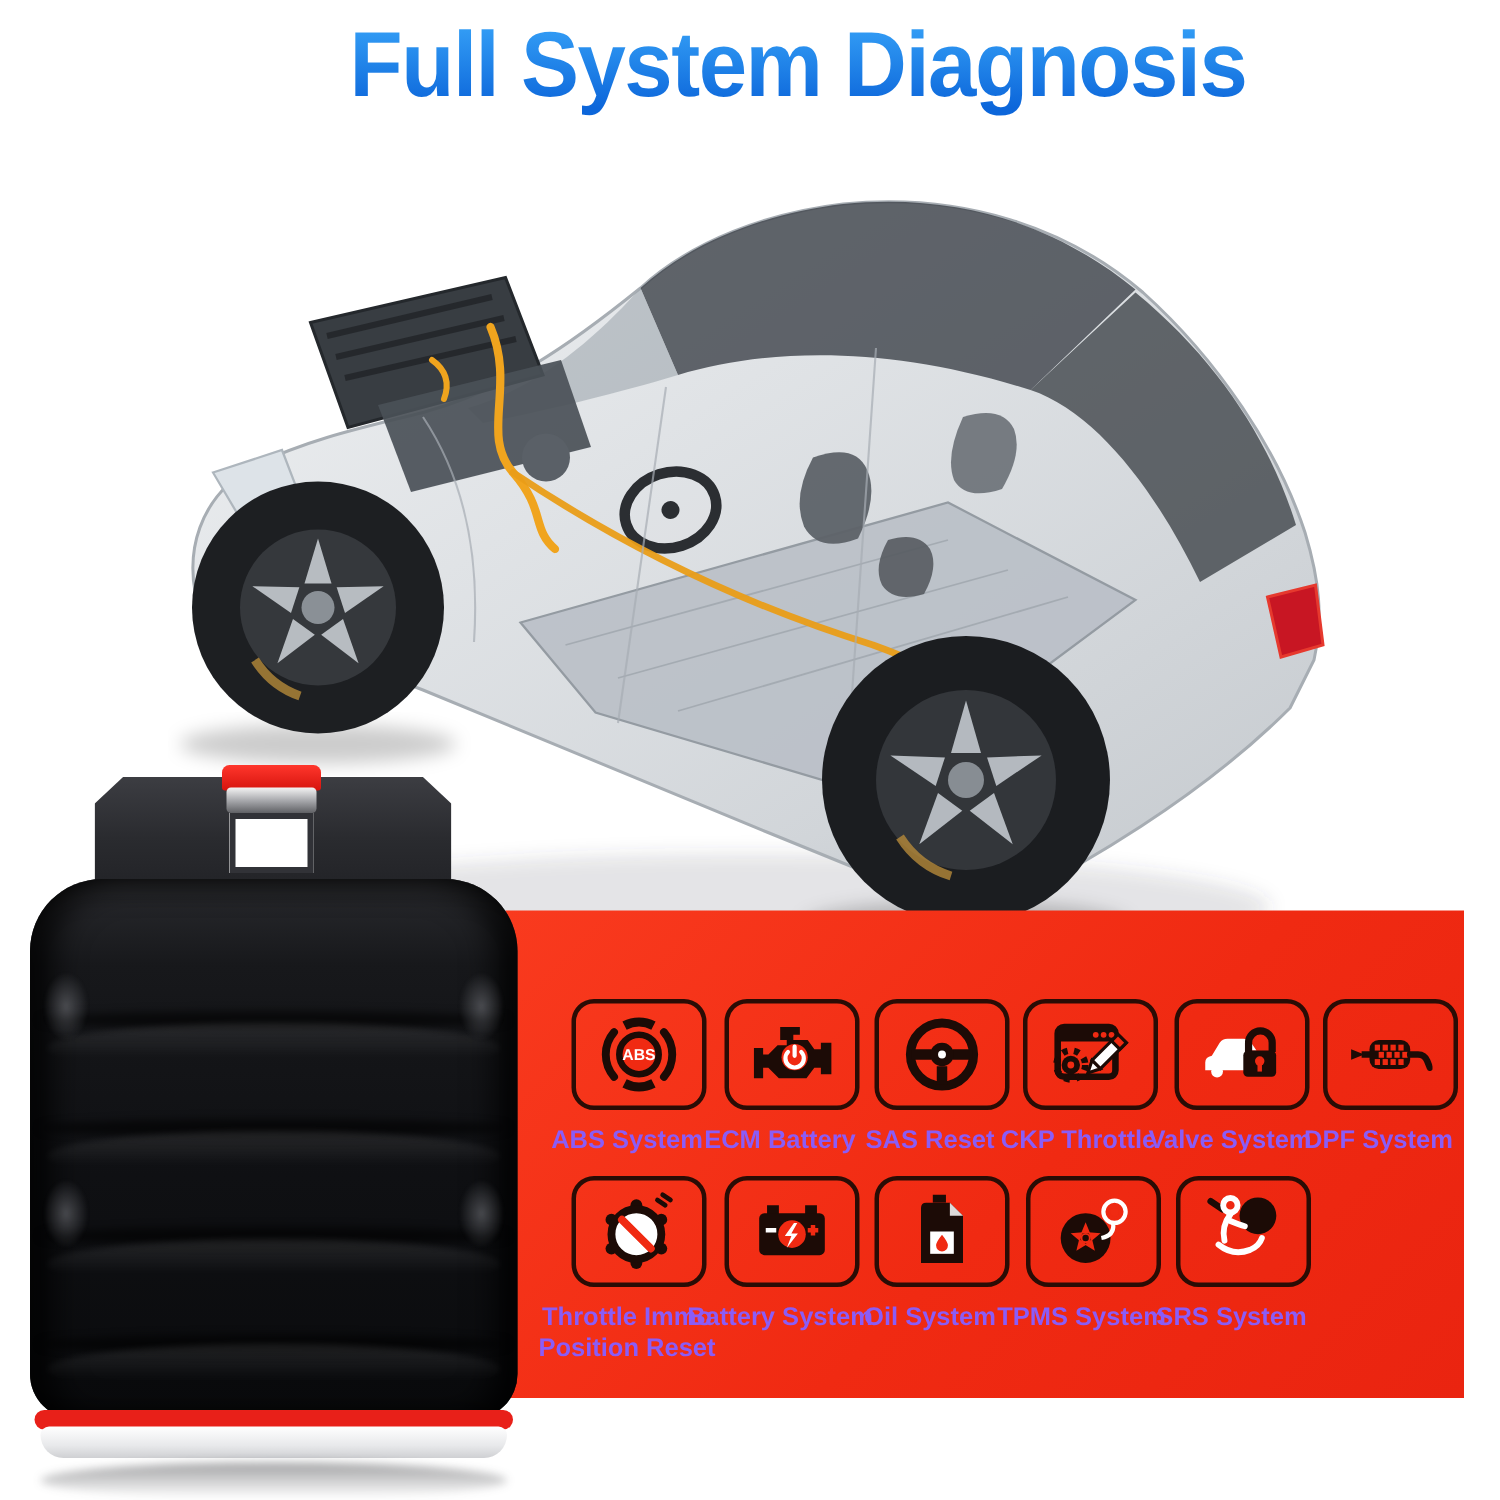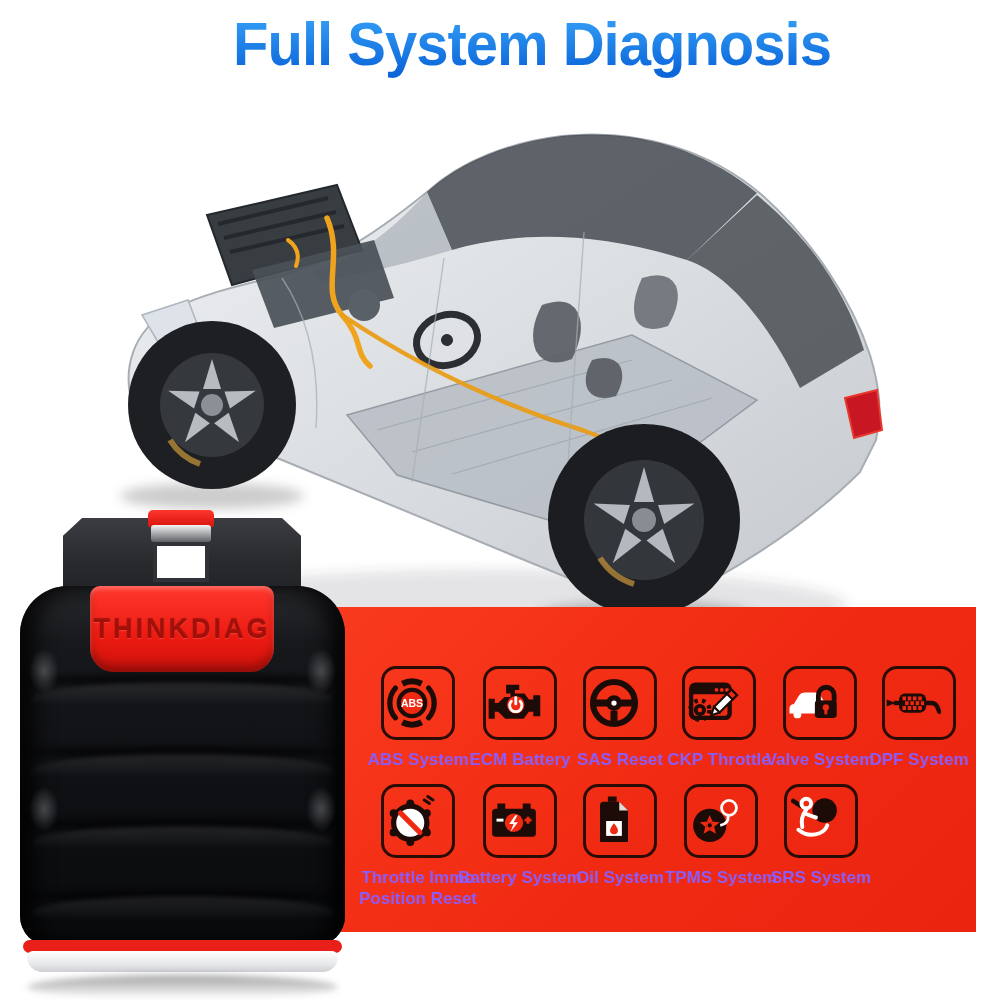--- a/index.html
+++ b/index.html
@@ -13,22 +13,22 @@
   @supports (-webkit-background-clip:text){
     .title span{background:linear-gradient(180deg,#3aa7fa 0%,#0c66da 90%);
                 -webkit-background-clip:text;-webkit-text-fill-color:transparent;}
   }
 
   
   .panel{position:absolute;left:337px;top:607px;width:639px;height:325px;
          background:linear-gradient(135deg,#f93a1e 0%,#f02a12 55%,#ea2410 100%);z-index:2;}
 
   .tile{position:absolute;z-index:3;}
-  .tile-box{position:absolute;left:-37px;top:0;width:74px;height:74px;border-radius:15px;
-            border:3px solid #2a0c05;box-sizing:border-box;display:flex;align-items:center;}
+  .tile-box{position:absolute;left:-37px;top:0;width:90px;height:74px;border-radius:15px;
+            border:3px solid #2a0c05;box-sizing:border-box;display:flex;align-items:center;justify-content:center;}
   .tile-label{position:absolute;top:84px;left:50%;transform:translateX(-50%);
               white-space:nowrap;font-size:17px;font-weight:bold;color:#8b5cf6;}
   .tile-label.l2{top:105px;}
 
   
   .device{position:absolute;left:15px;top:498px;width:335px;height:502px;z-index:5;}
   .conn{position:absolute;left:48px;top:20px;width:238px;height:74px;
         background:linear-gradient(180deg,#3c3d42,#2a2b2f 55%,#222327);
         clip-path:polygon(0 100%,0 24%,8% 0,92% 0,100% 24%,100% 100%);}
   .clip-red{position:absolute;left:133px;top:12px;width:66px;height:17px;background:linear-gradient(180deg,#ff362c,#d6140e);border-radius:5px 5px 2px 2px;}
@@ -351,21 +351,18 @@
     <div class="groove" style="top:320px;"></div>
     <div class="groove" style="top:392px;"></div>
     <div class="rib" style="top:184px;"></div>
     <div class="rib" style="top:256px;"></div>
     <div class="rib" style="top:328px;"></div>
     <div class="rib" style="top:398px;"></div>
     <div class="notch" style="left:14px;top:150px;"></div>
     <div class="notch" style="right:14px;top:150px;"></div>
     <div class="notch" style="left:14px;top:288px;"></div>
     <div class="notch" style="right:14px;top:288px;"></div>
-    <div class="plate">
-      <span>THINKDIAG</span>
-    </div>
     <div class="stripe-red"></div>
     <div class="base-white"></div>
     <div class="dev-reflect"></div>
   </div>
 
 </div>
 
 </body></html>

